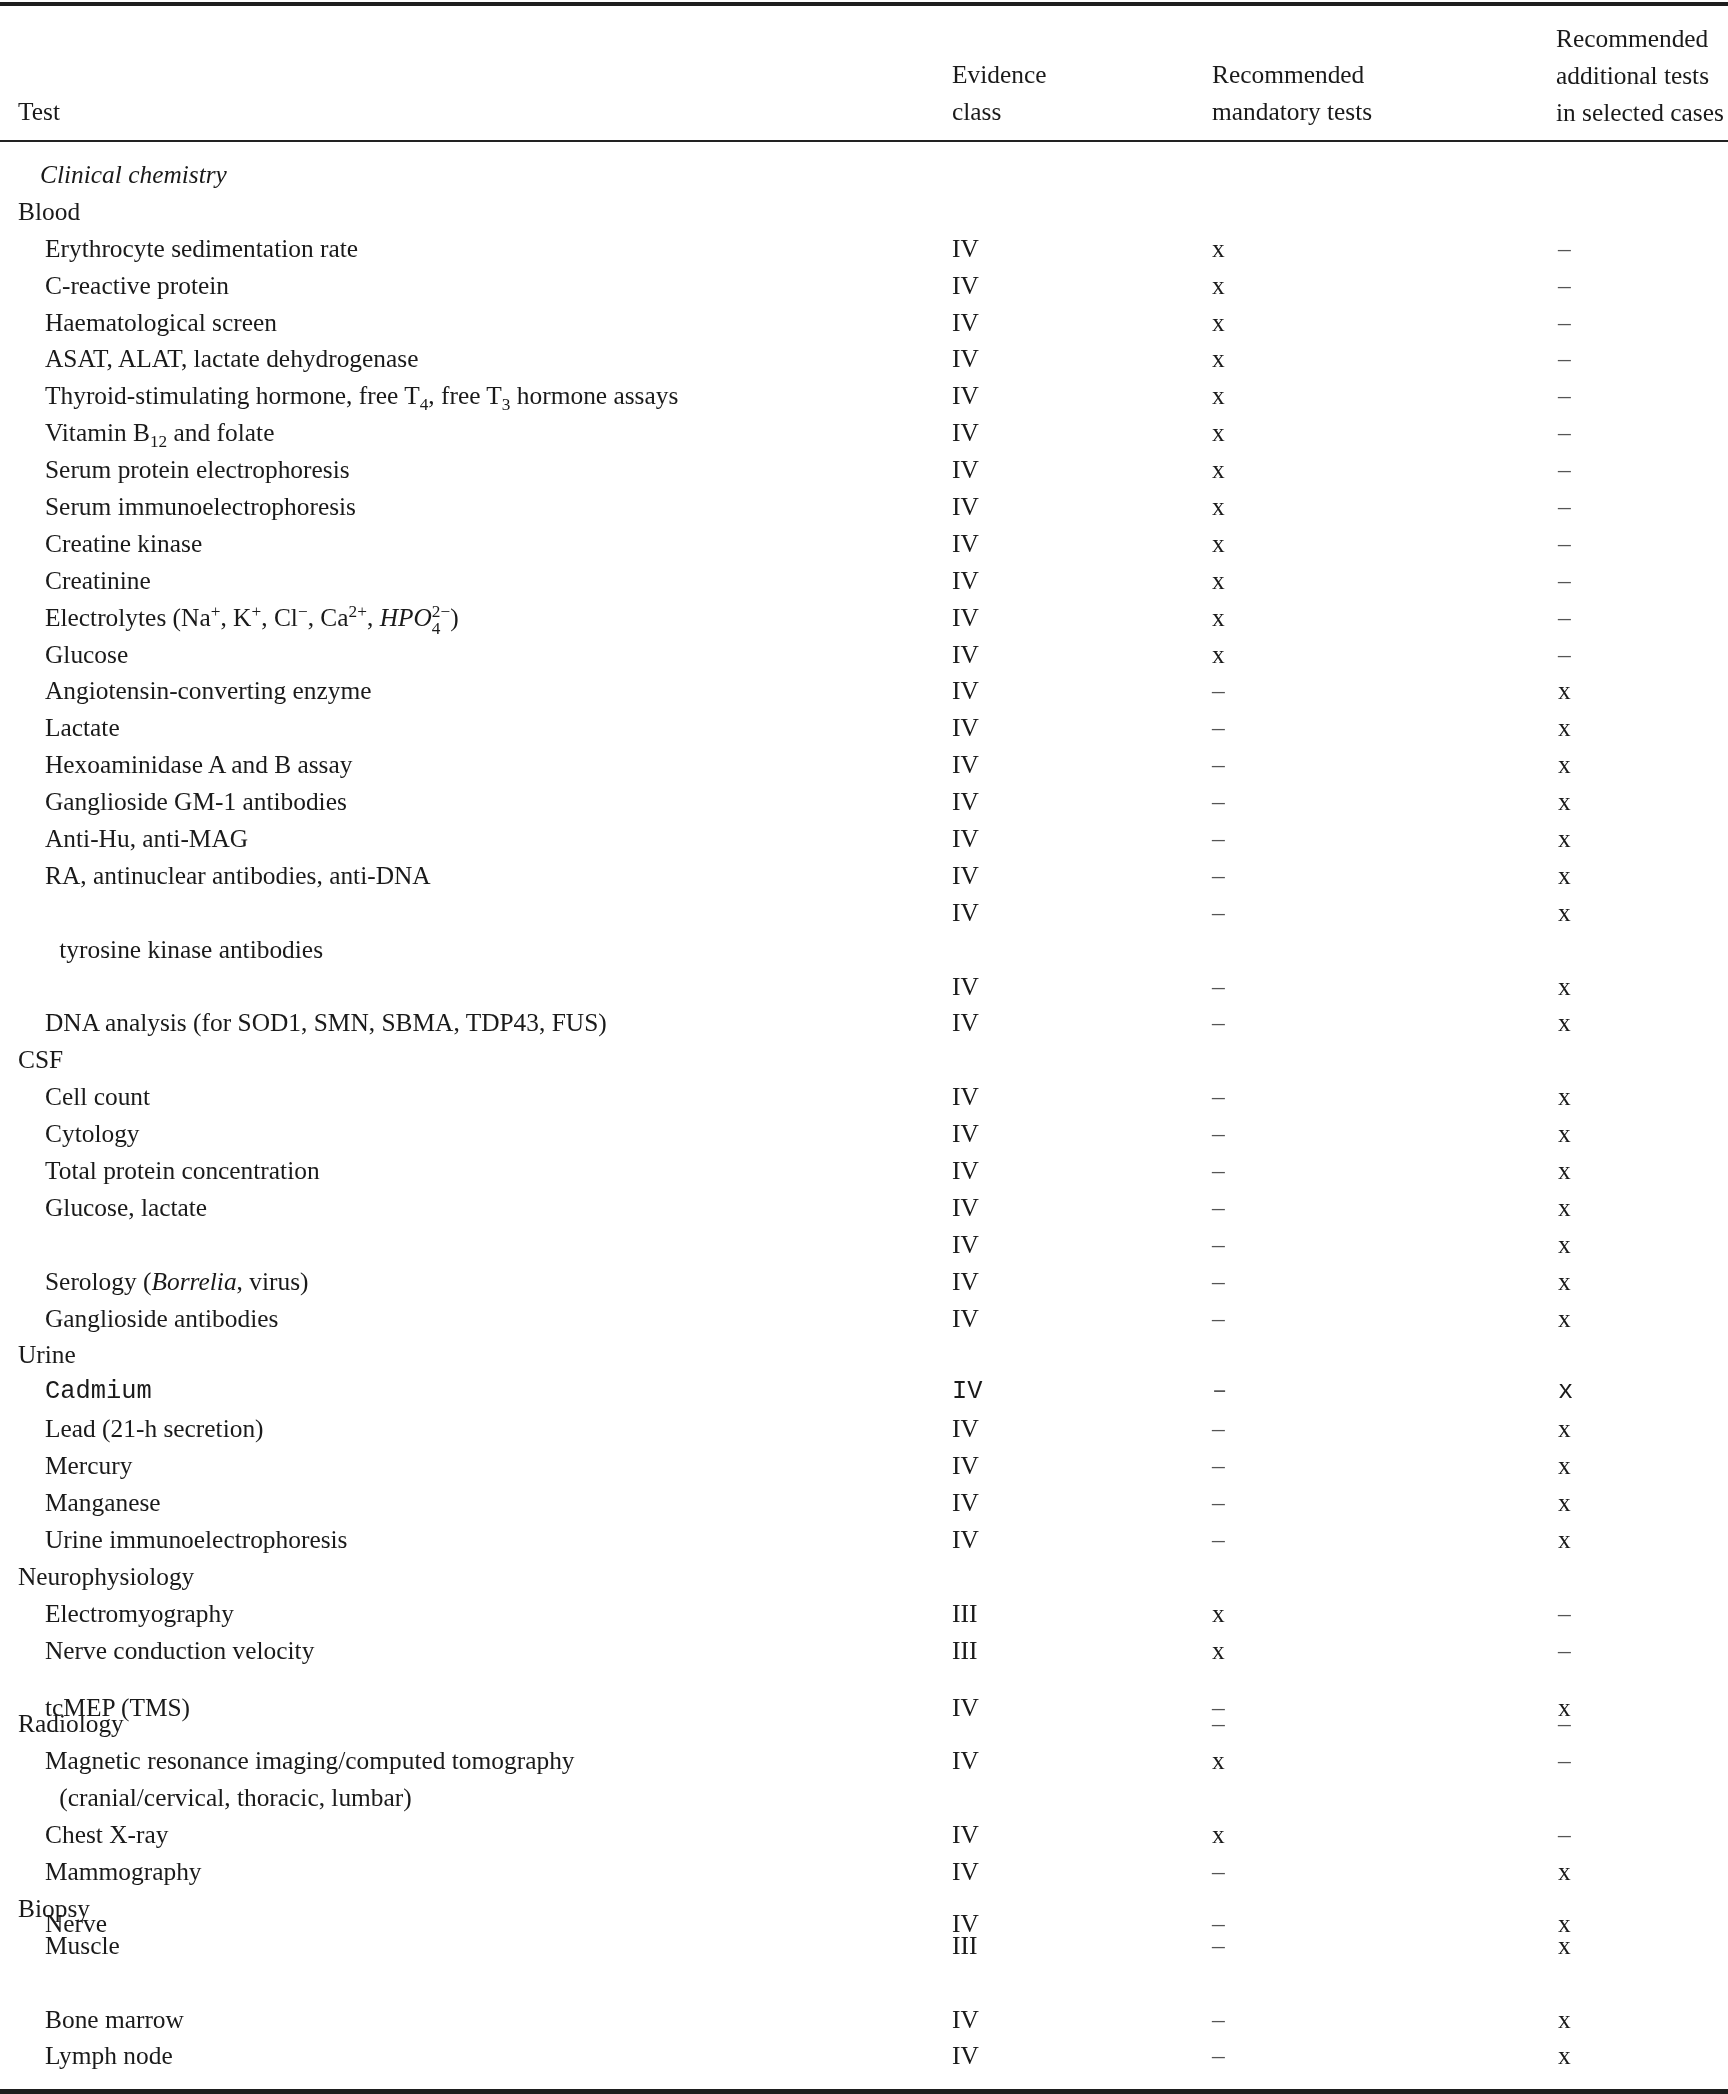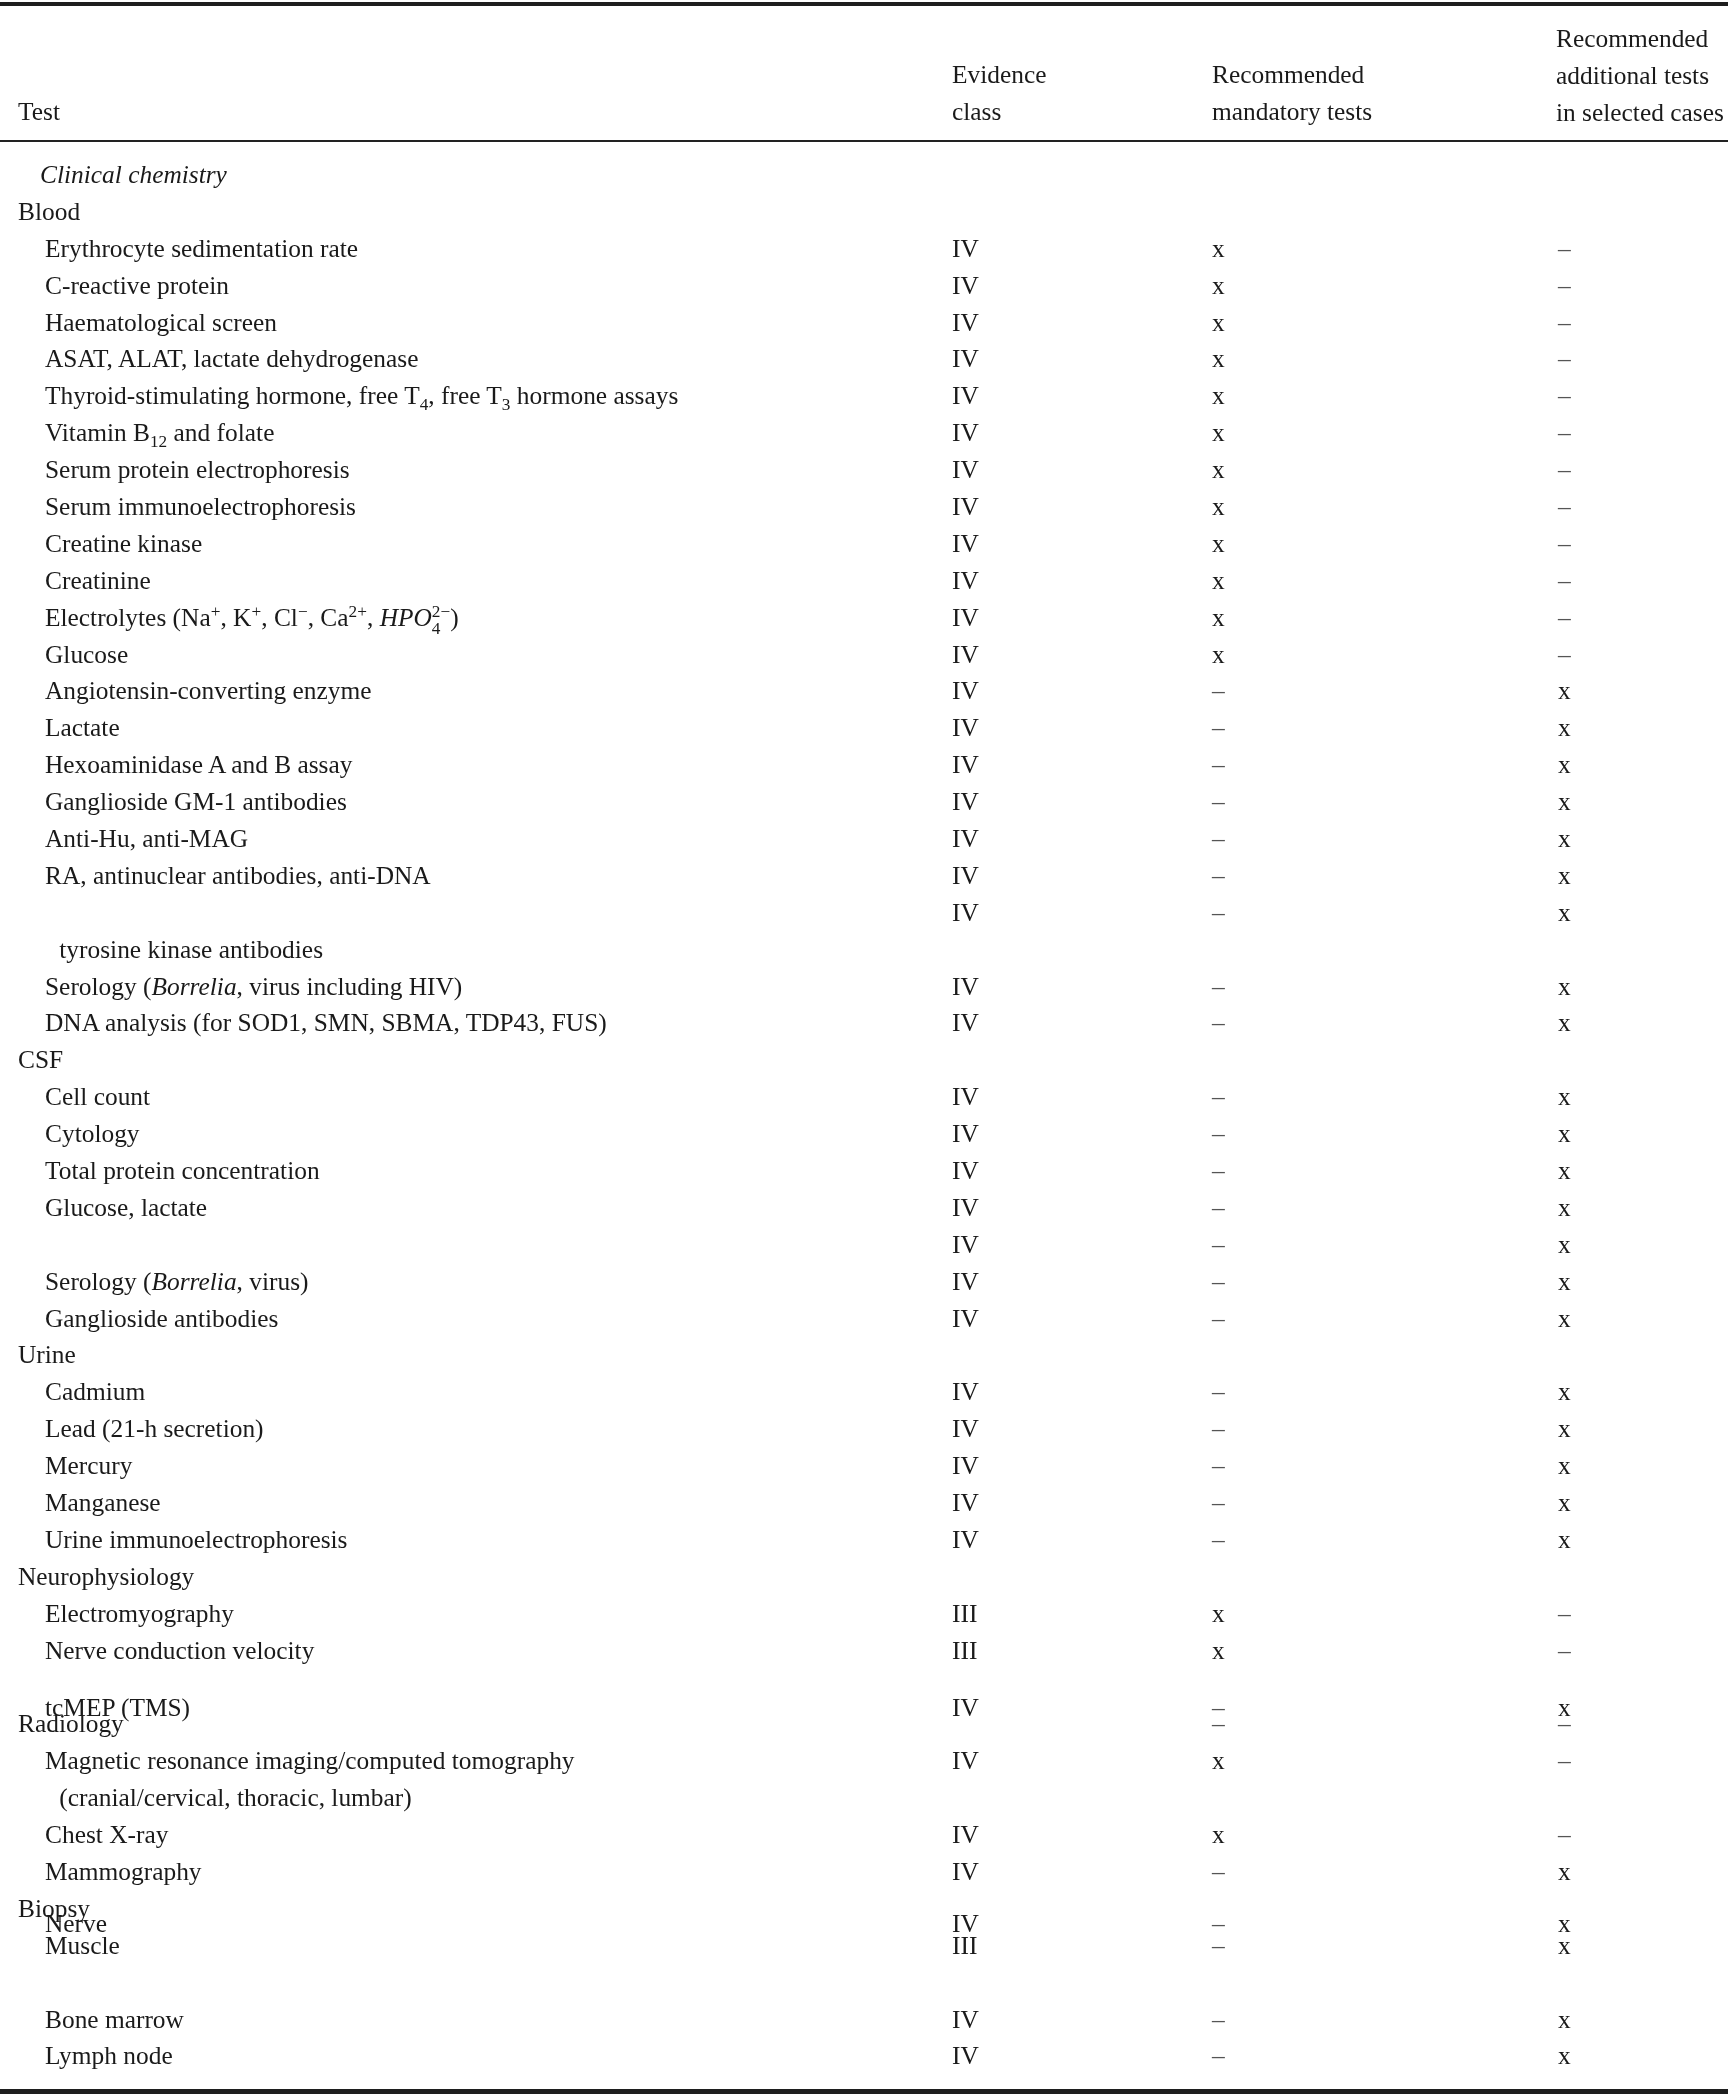--- a/index.html
+++ b/index.html
@@ -186,21 +186,20 @@
       <div class="cell c-man dash">–</div>
       <div class="cell c-add">x</div>
     </div>
     <div class="row tall" style="top: 894px;">
       <div class="cell c-test indent"><br><span class="wrap2">tyrosine kinase antibodies</span></div>
       <div class="cell c-ev">IV</div>
       <div class="cell c-man dash">–</div>
       <div class="cell c-add">x</div>
     </div>
     <div class="row" style="top: 968px;">
-      <div class="cell c-test indent"><span>Serology (</span><span class="ital">Borrelia</span><span>, virus including HIV)</span></div>
       <div class="cell c-ev">IV</div>
       <div class="cell c-man dash">–</div>
       <div class="cell c-add">x</div>
     </div>
     <div class="row" style="top: 1004px;">
       <div class="cell c-test indent"><span>DNA analysis (for SOD1, SMN, SBMA, TDP43, FUS)</span></div>
       <div class="cell c-ev">IV</div>
       <div class="cell c-man dash">–</div>
       <div class="cell c-add">x</div>
     </div>
@@ -244,21 +243,21 @@
     </div>
     <div class="row" style="top: 1300px;">
       <div class="cell c-test indent"><span>Ganglioside antibodies</span></div>
       <div class="cell c-ev">IV</div>
       <div class="cell c-man dash">–</div>
       <div class="cell c-add">x</div>
     </div>
     <div class="row" style="top: 1336px;">
       <div class="cell c-test"><span>Urine</span></div>
     </div>
-    <div class="row" style="top: 1373px;">
+    <div class="row" style="top: 1373px; font-family: Liberation Mono, monospace;">
       <div class="cell c-test indent"><span>Cadmium</span></div>
       <div class="cell c-ev">IV</div>
       <div class="cell c-man dash">–</div>
       <div class="cell c-add">x</div>
     </div>
     <div class="row" style="top: 1410px;">
       <div class="cell c-test indent"><span>Lead (21-h secretion)</span></div>
       <div class="cell c-ev">IV</div>
       <div class="cell c-man dash">–</div>
       <div class="cell c-add">x</div>

